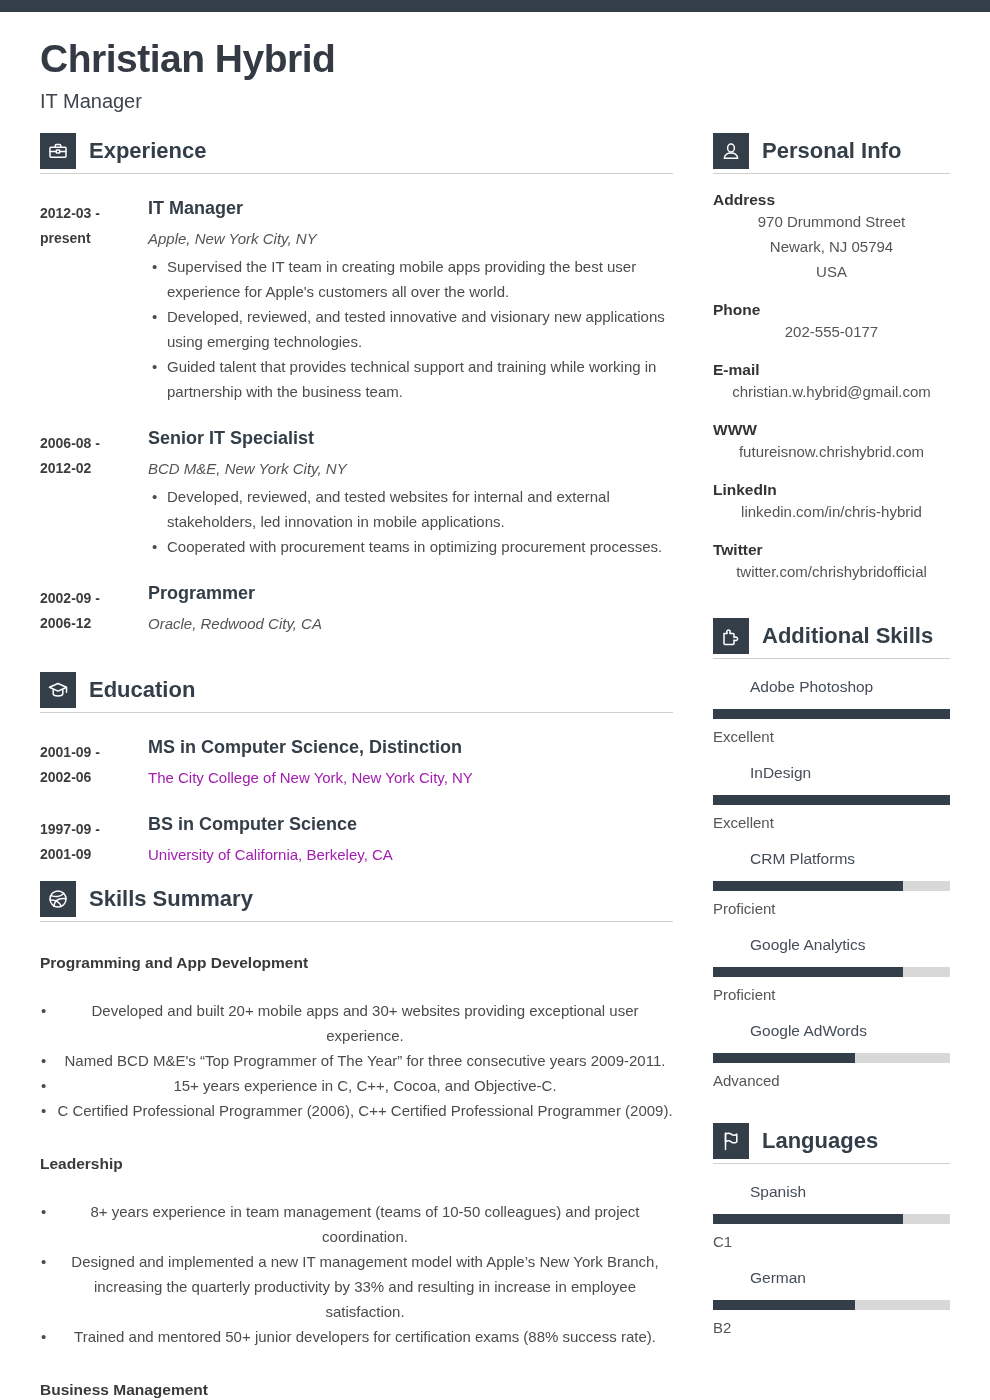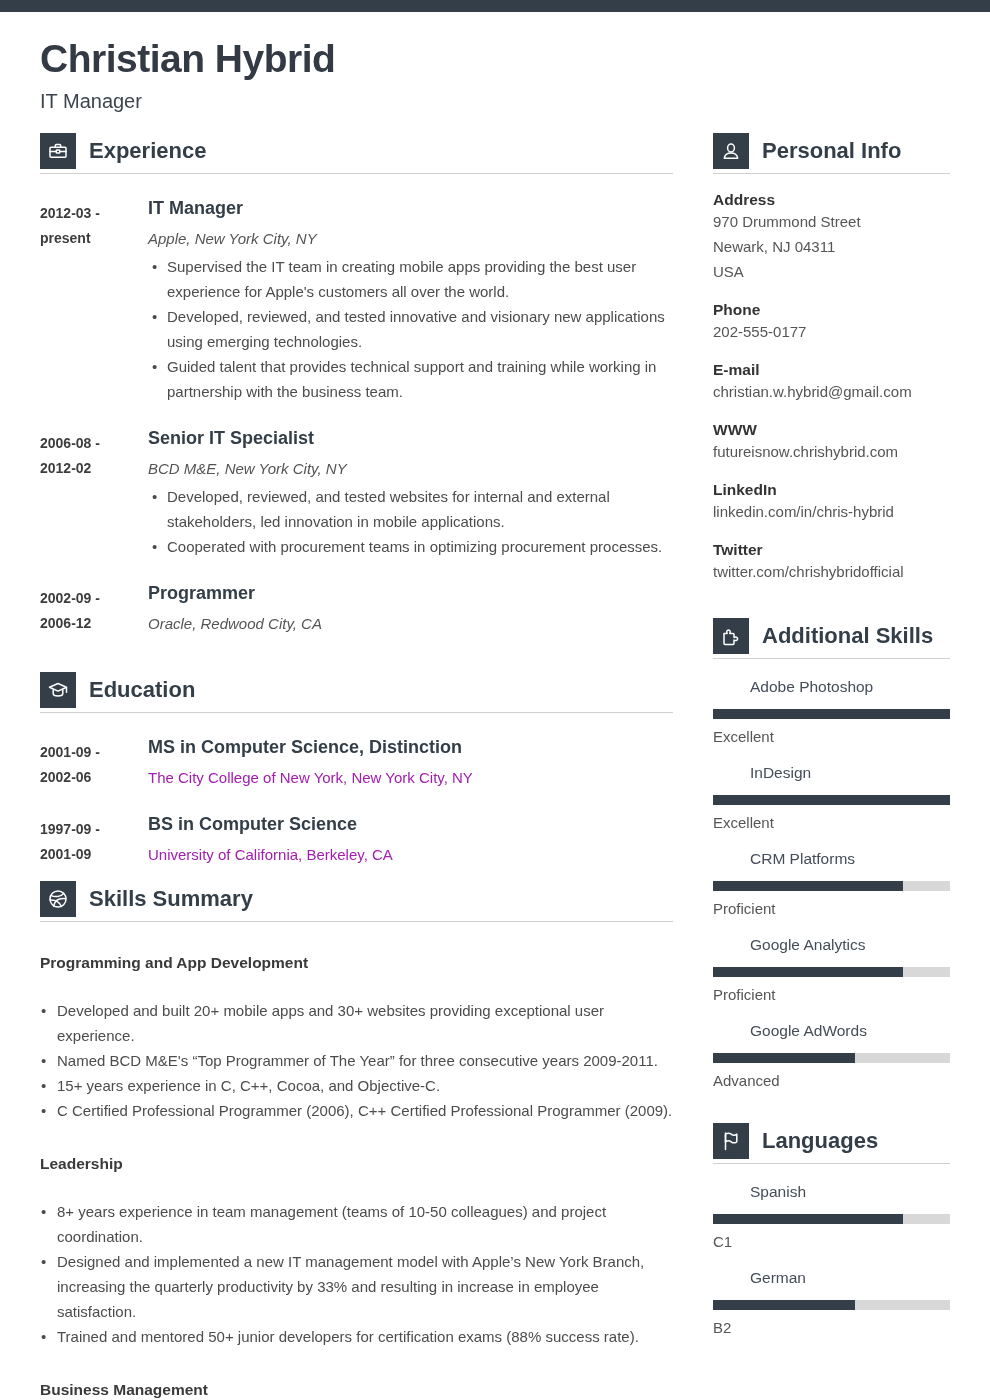--- a/index.html
+++ b/index.html
@@ -37,26 +37,26 @@
   .dates { width: 108px; flex: 0 0 108px; font-size: 14px; font-weight: bold; color: #3d3d3d; line-height: 25px; padding-top: 3px; }
   .entry-body { flex: 1; }
   .job-title { font-size: 18px; font-weight: bold; color: #333e48; }
   .company { font-style: italic; font-size: 15px; color: #545454; margin-top: 11px; }
   .school { font-size: 15px; color: #a21caf; margin-top: 11px; }
   ul.bullets { margin-top: 7px; padding-left: 17px; list-style: none; }
   ul.bullets li { font-size: 15px; line-height: 25px; color: #4c4c4c; position: relative; padding-left: 2px; }
   ul.bullets li::before { content: "•"; position: absolute; left: -13px; color: #4c4c4c; }
 
   .skills-group-title { font-size: 15.5px; font-weight: bold; color: #3a3a3a; margin-top: 32px; }
-  .skills-group ul.bullets { margin-top: 26px; padding-left: 15px; }
+  .skills-group ul.bullets { margin-top: 26px; padding-left: 15px; text-align: center; }
   .skills-group ul.bullets li::before { left: -14px; }
 
   .side .section-h { margin-bottom: 4px; }
   .pi-label { font-size: 15.5px; font-weight: bold; color: #333333; margin-top: 17px; }
-  .pi-line { font-size: 15px; color: #555555; line-height: 25px; }
+  .pi-line { font-size: 15px; color: #555555; line-height: 25px; text-align: center; }
   .pi-field .pi-line:first-of-type { margin-top: 2px; }
 
   .skill-item { margin-top: 19px; }
   .skill-name { font-size: 15.5px; color: #454d58; margin-left: 37px; }
   .bar { height: 10px; width: 100%; background: #d8d8d8; margin-top: 13px; }
   .bar-fill { height: 100%; background: #333e48; }
   .skill-level { font-size: 15px; color: #555555; text-align: left; margin-top: 9px; }
 
   .side-section { margin-top: 34px; }
 </style>
@@ -206,21 +206,21 @@
               <ellipse cx="12" cy="9" rx="3.4" ry="4"></ellipse>
               <path d="M5.3 19.2c.6-3.4 3.2-5.1 6.7-5.1s6.1 1.7 6.7 5.1H5.3z"></path>
             </svg>
         </span>
         <span class="section-title">Personal Info</span>
       </div>
 
       <div class="pi-field">
         <div class="pi-label">Address</div>
         <div class="pi-line">970 Drummond Street</div>
-        <div class="pi-line">Newark, NJ 04311</div>
+        <div class="pi-line">Newark, NJ 05794</div>
         <div class="pi-line">USA</div>
       </div>
 
       <div class="pi-field">
         <div class="pi-label">Phone</div>
         <div class="pi-line">202-555-0177</div>
       </div>
 
       <div class="pi-field">
         <div class="pi-label">E-mail</div>

